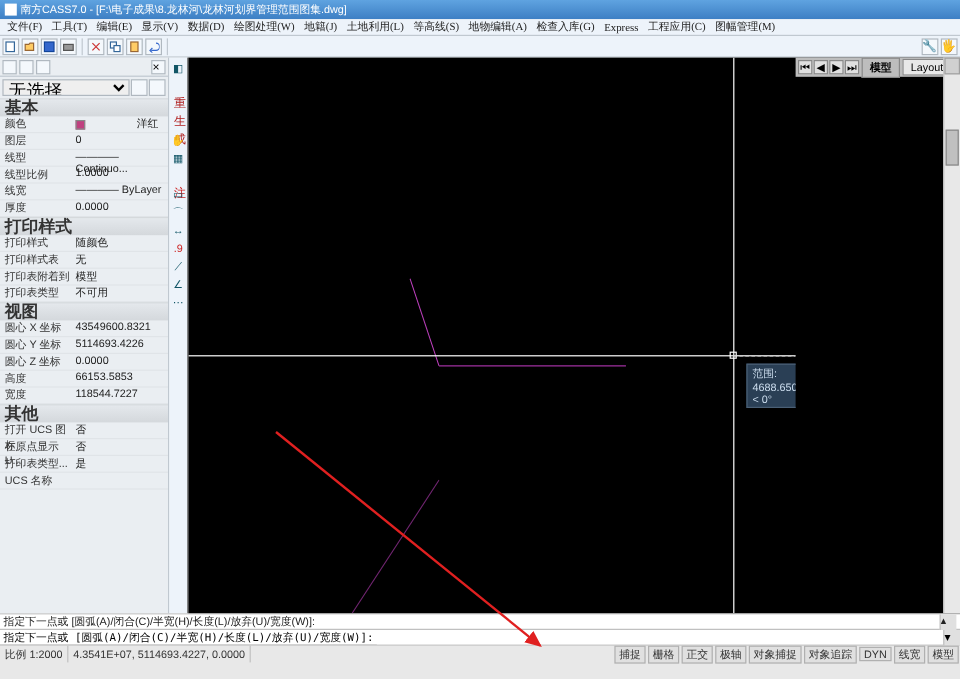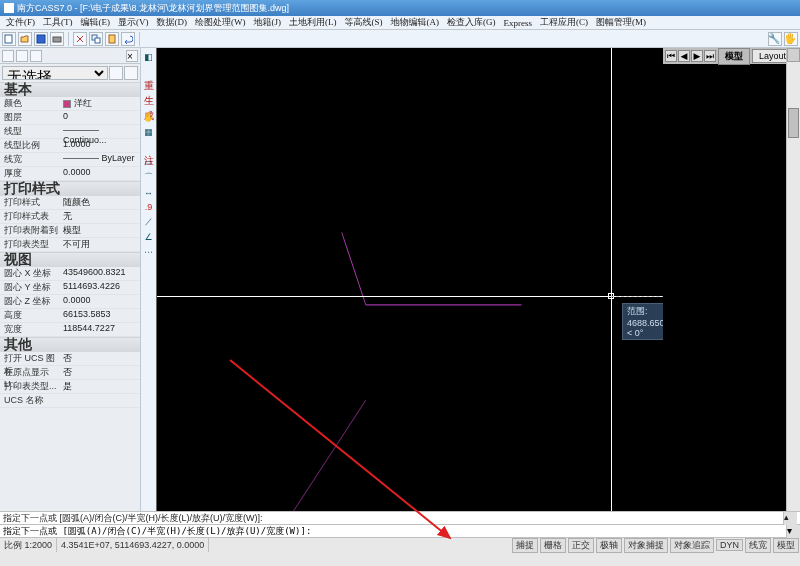--- a/index.html
+++ b/index.html
@@ -16,21 +16,21 @@
 .left-panel { width:141px; background:#eaeef2; border-right:1px solid #c0c8d0; display:flex; flex-direction:column; }
 .lp-head { height:16px; display:flex; align-items:center; padding:0 2px; gap:2px; border-bottom:1px solid #c0c8d0; }
 .lp-head .ibtn { width:12px; height:12px; border:1px solid #b0b8c0; background:#f4f8fc; }
 .lp-combo { height:18px; padding:2px; display:flex; }
 .lp-combo select { flex:1; height:14px; font-size:15px; border:1px solid #b0b8c0; }
 .lp-combo .ibtn { width:14px; height:14px; border:1px solid #b0b8c0; background:#f4f8fc; margin-left:1px; }
 .section { border-top:1px solid #d0d4d8; }
 .section-head { height:14px; background:linear-gradient(#e4e8ec,#d4d8dc); padding:0 4px; display:flex; align-items:center; font-size:14px; font-weight:bold; color:#333; }
 .prop-row { display:flex; height:14px; align-items:flex-start; font-size:9px; border-bottom:1px solid #e0e4e8; }
 .prop-row .k { width:60px; padding-left:4px; color:#333; }
-.prop-row .v { flex:1; padding-left:3px; color:#222; display:flex; align-items:center;}
+.prop-row .v { flex:1; padding-left:3px; color:#222; display:flex; align-items:center;gap:40px;}
 .swatch { width:8px; height:8px; background:#c04080; border:1px solid #888; margin-right:3px; }
 .mid-tools { width:16px; background:#edf3fa; border-right:1px solid #666; display:flex; flex-direction:column; align-items:center; gap:1px; padding-top:2px; }
 .mid-tools .vbtn { width:14px; height:14px; font-size:9px; display:flex; align-items:center; justify-content:center; cursor:pointer; color:#156; }
 .mid-tools .vtxt { font-size:10px; color:#b02020; writing-mode:vertical-rl; line-height:1; }
 .canvas-wrap { flex:1; display:flex; flex-direction:row; background:#000; position:relative; }
 .canvas { flex:1; position:relative; overflow:hidden; }
 .crosshair-h { position:absolute; left:0; right:0; height:1px; background:#fff; top:248px; }
 .crosshair-v { position:absolute; top:0; bottom:0; width:1px; background:#fff; left:454px; }
 .crosshair-box { position:absolute; width:6px; height:6px; border:1px solid #fff; left:451px; top:245px; }
 .dash-line { position:absolute; top:248px; left:454px; width:180px; height:1px; border-top:1px dashed #ccc; }

